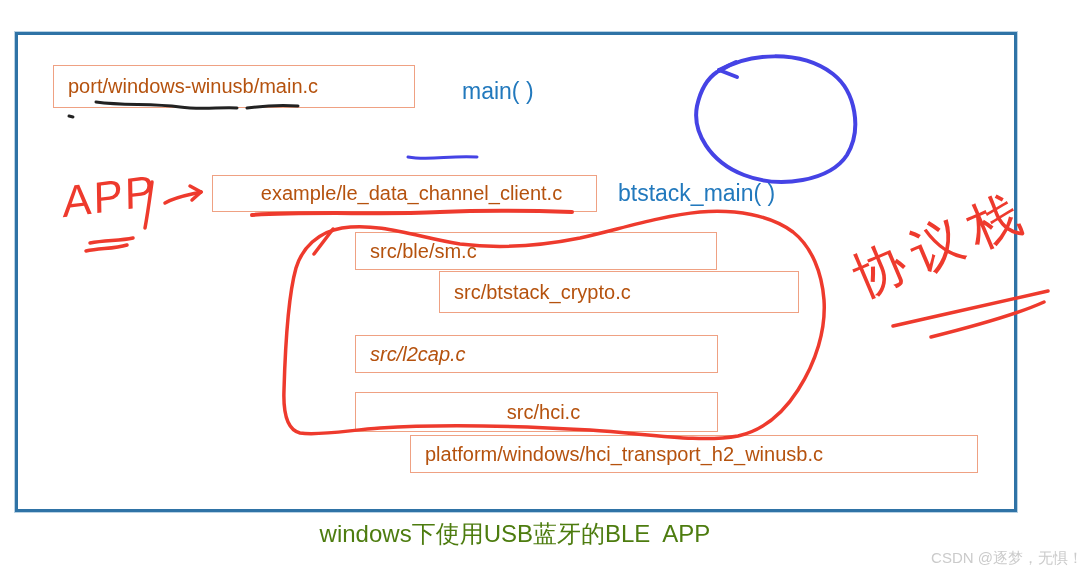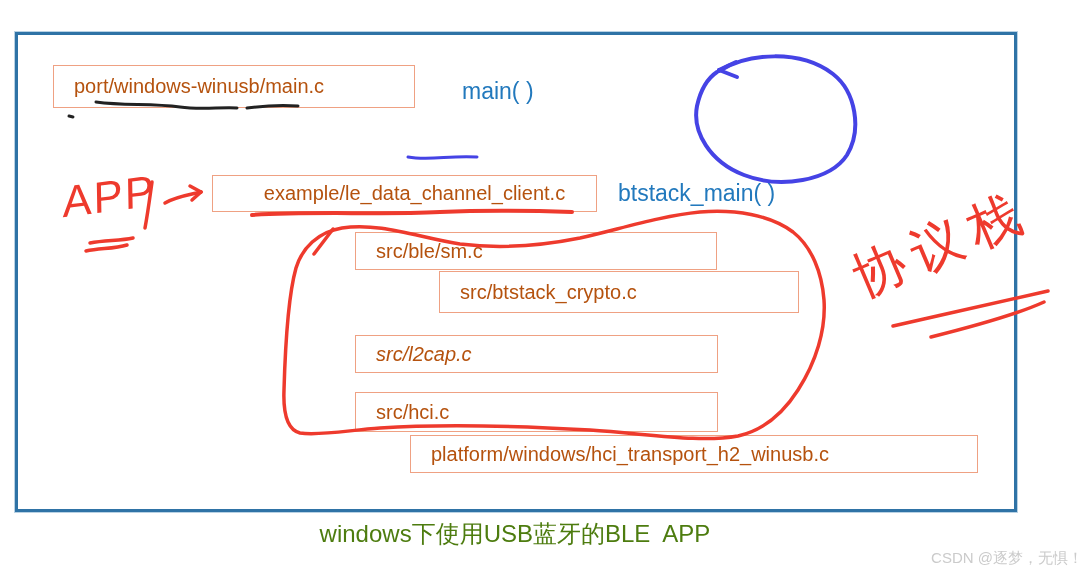--- a/index.html
+++ b/index.html
@@ -7,29 +7,29 @@
     position:relative;width:1091px;height:579px;overflow:hidden;
     font-family:"Liberation Sans",sans-serif;background:#fff;
   }
   .frame{
     position:absolute;left:15px;top:32px;width:996px;height:474px;
     border:3px solid #2f73a6;box-shadow:0 0 0 1px #b9d2e4;background:transparent;
   }
   .fbox{
     position:absolute;border:1px solid #efa183;background:#fff;
     color:#b5520e;font-size:20px;white-space:nowrap;
-    display:flex;align-items:center;padding-left:20px;box-sizing:border-box;
+    display:flex;align-items:center;padding-left:14px;box-sizing:border-box;
   }
   #b0{left:53px;top:65px;width:362px;height:43px;}
   #b1{left:117px;top:115px;width:540px;height:39px;}
   #b2{left:212px;top:175px;width:385px;height:37px;justify-content:center;}
   #b3{left:355px;top:232px;width:362px;height:38px;background:transparent;}
   #b4{left:439px;top:271px;width:360px;height:42px;}
   #b5{left:355px;top:335px;width:363px;height:38px;font-style:italic;}
-  #b6{left:355px;top:392px;width:363px;height:40px;}
+  #b6{left:355px;top:392px;width:363px;height:40px;justify-content:center;}
   #b7{left:410px;top:435px;width:568px;height:38px;}
   .fn{
     position:absolute;color:#2279bd;font-size:23px;white-space:nowrap;
   }
   #fn0{left:462px;top:78px;}
   #fn1{left:618px;top:180px;}
   .hand{position:absolute;color:#ee3a2d;white-space:nowrap;}
   .hand.app{
     left:62px;top:177px;font-size:44px;letter-spacing:2px;
     transform:rotate(-7deg) skewX(-6deg);transform-origin:left top;

